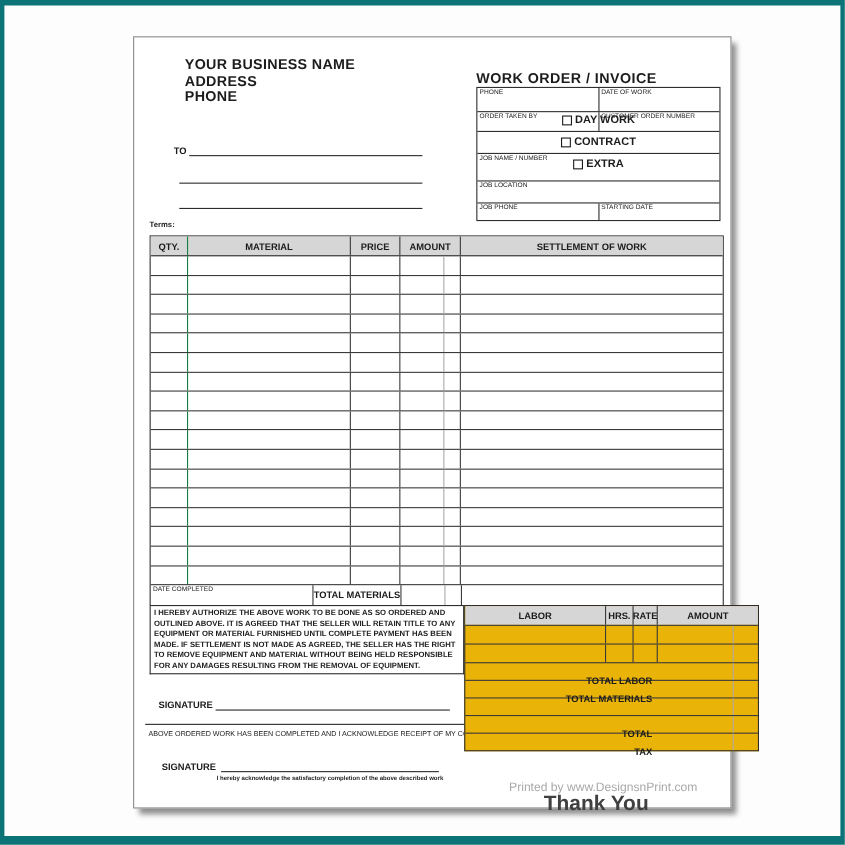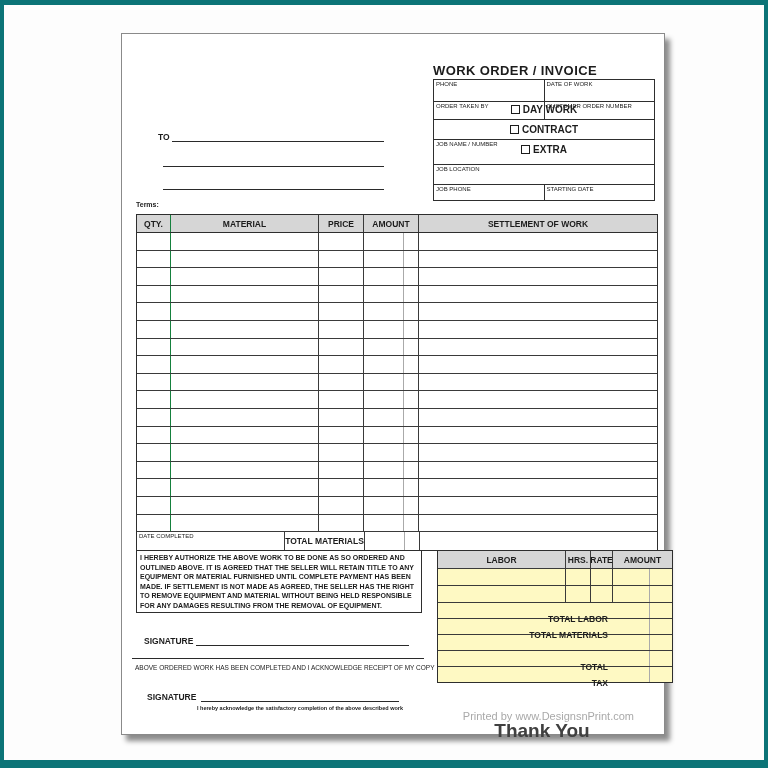--- a/index.html
+++ b/index.html
@@ -66,41 +66,46 @@
   .sig-label { font-size:8.5px; font-weight:bold; color:#1c1c1c; }
   .sig1-label { left:22px; top:602px; }
   .sig1-line { left:74px; top:611px; width:213px; }
   .rule { left:10px; top:624px; width:292px; border-bottom:1.5px solid #2a2a2a; height:0; }
   .ack { left:13px; top:630px; font-size:6.5px; color:#1c1c1c; white-space:nowrap; }
   .sig2-label { left:25px; top:658px; }
   .sig2-line { left:79px; top:667px; width:198px; }
   .sig-note { left:72px; top:671px; width:212px; font-size:5.5px; font-weight:bold; color:#1c1c1c; text-align:center; white-space:nowrap; }
 
   
-  .ltable { left:315px; top:516px; width:236px; border:1px solid #2e2e2e; background:#fef9c3; }
+  .ltable { left:300px; top:516px; width:268px; border:1px solid #2e2e2e; background:#eab308; }
   .l-head { display:flex; height:17px; background:#d6d6d6; }
   .l-row { display:flex; height:17px; border-top:1px solid #3a3a3a; }
   .l-trow { display:flex; height:16px; border-top:1px solid #3a3a3a; }
   .col-labor { width:128px; border-right:1px solid #3a3a3a; }
   .col-hrs { width:25px; border-right:1px solid #3a3a3a; }
   .col-rate { width:22px; border-right:1px solid #3a3a3a; }
   .col-lamt { flex:1; position:relative; }
   .lcents { position:absolute; top:0; bottom:0; right:22px; border-left:1px solid #aaa; }
   .l-label { width:175px; border-right:1px solid #3a3a3a; display:flex; align-items:center; justify-content:flex-end;
              padding-right:4px; font-size:8.5px; font-weight:bold; color:#1c1c1c;margin-top:16px; }
 
   .thanks { left:330px; top:648px; width:180px; text-align:center; font-size:19px; font-weight:bold; color:#404040;margin-top:38px; }
   .printed { left:288px; top:676px; width:224px; text-align:right; font-size:11px; color:#a9a9a9; }
 </style>
 </head>
 <body>
 
 <div class="frame">
   <div class="sheet">
 
+    <div class="abs biz">
+      <div>YOUR BUSINESS NAME</div>
+      <div>ADDRESS</div>
+      <div>PHONE</div>
+    </div>
 
     <div class="abs to-label">TO</div>
     <div class="abs uline to-l1"></div>
     <div class="abs uline to-l2"></div>
     <div class="abs uline to-l3"></div>
 
     <div class="abs wo-title">WORK ORDER / INVOICE</div>
     <div class="abs wo-box">
       <div class="wo-row wo-r1">
         <div class="wo-cell split">

